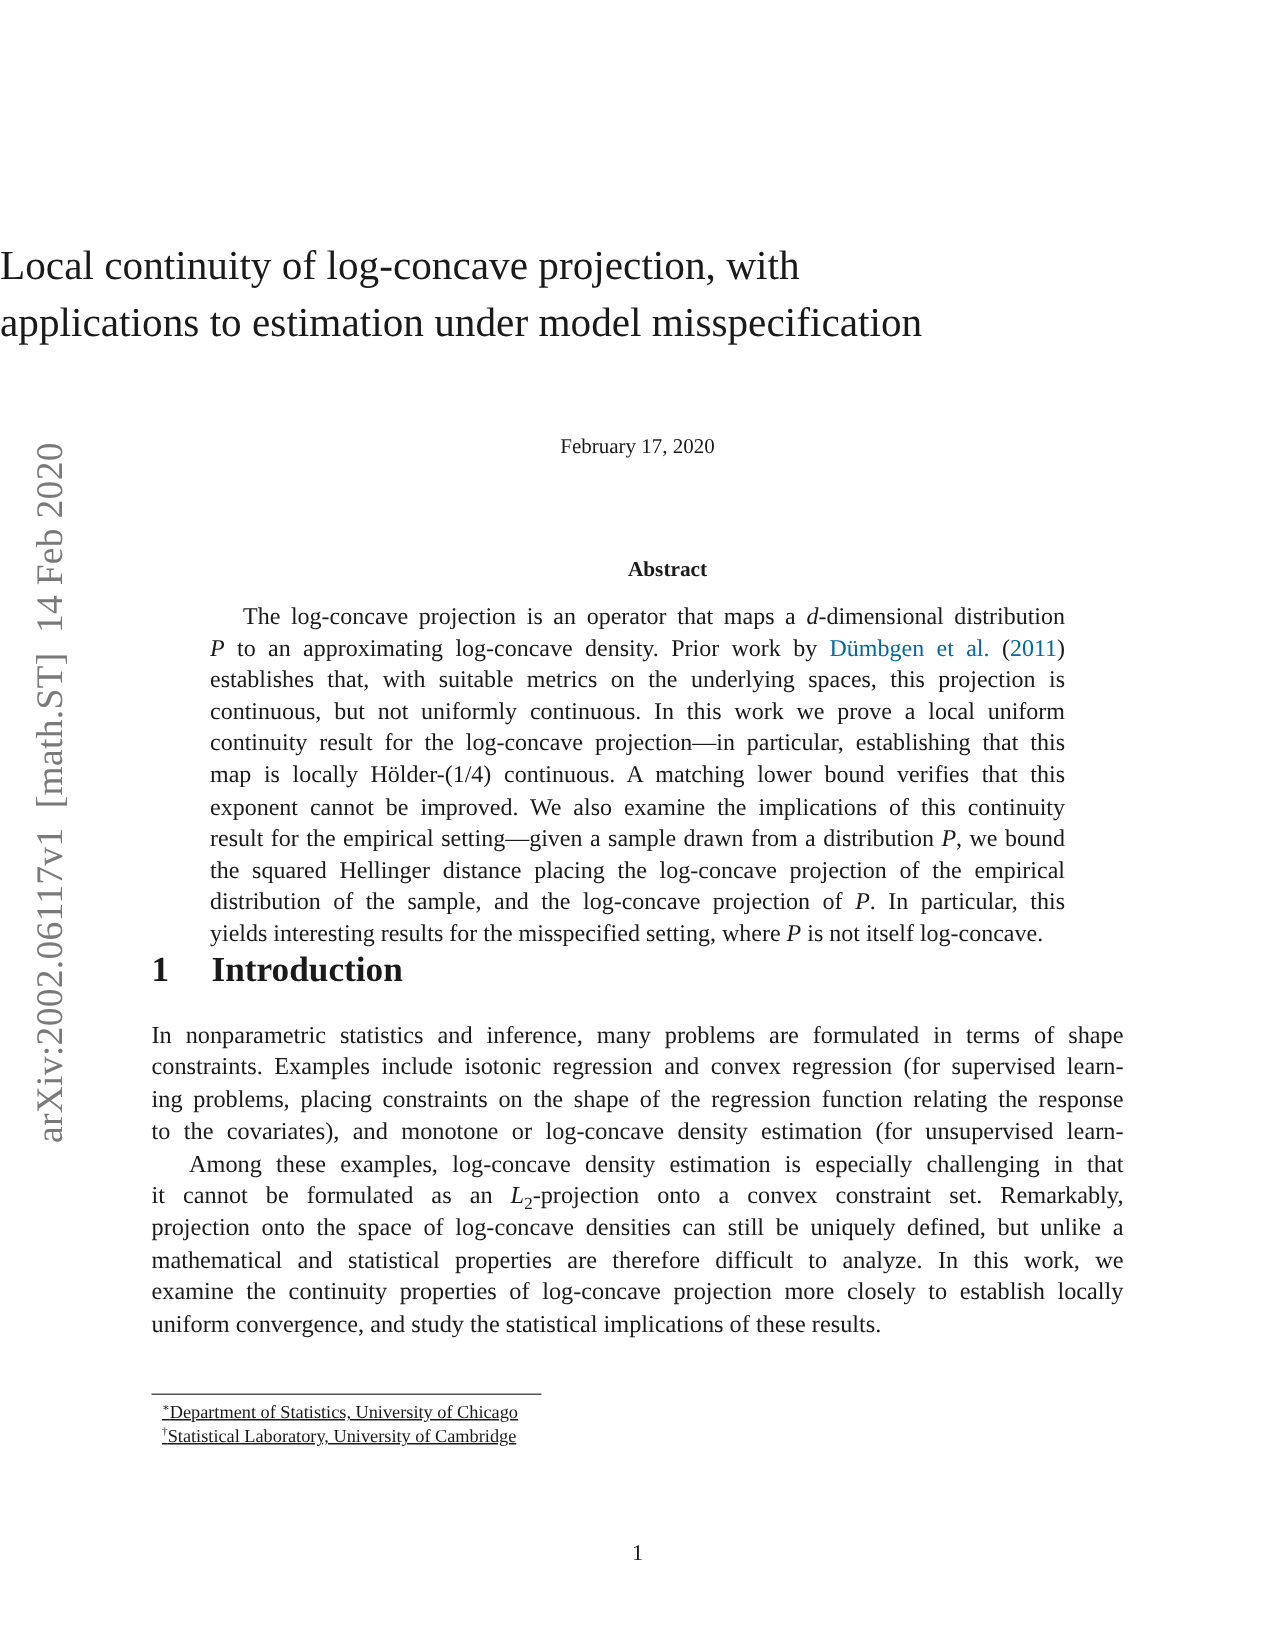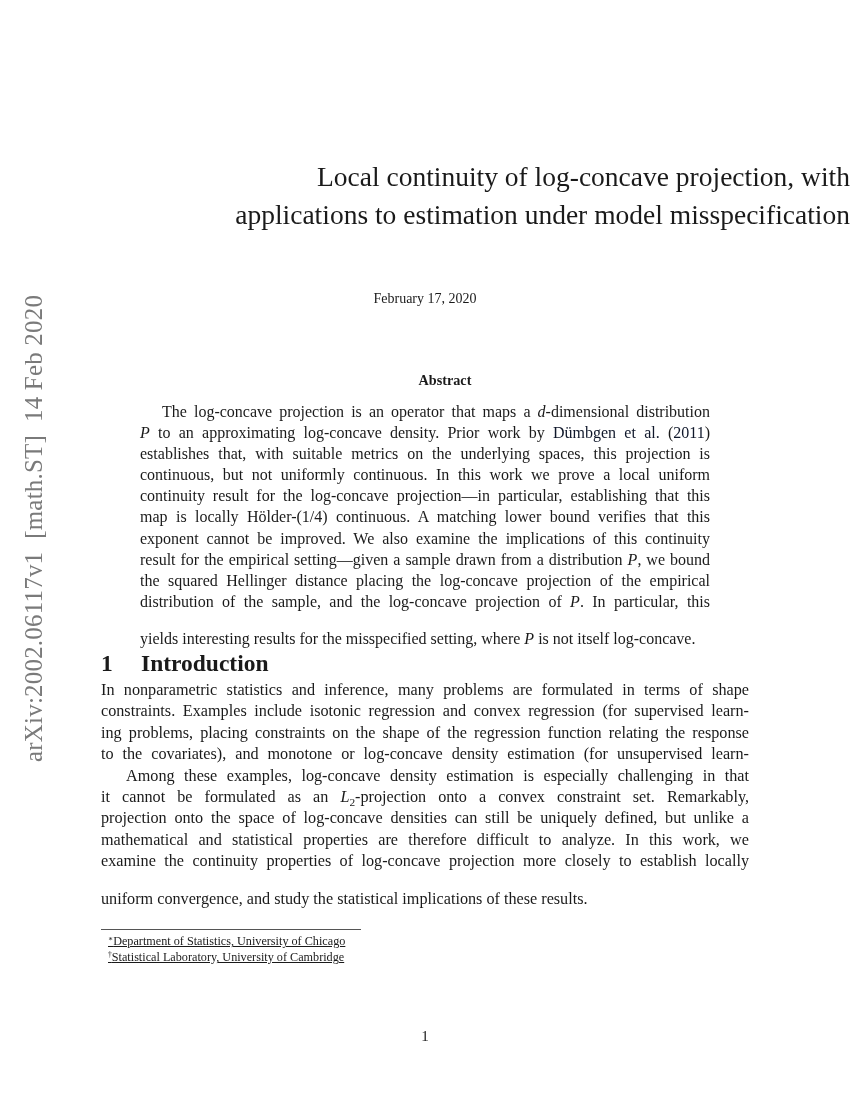--- a/index.html
+++ b/index.html
@@ -1,32 +1,32 @@
 <!DOCTYPE html>
 <html><head>
   <meta charset="utf-8">
   <style>
     html, body { margin: 0; padding: 0; background: #ffffff; }
     body { width: 850px; height: 1100px; position: relative; overflow: hidden; color: #1a1a1a;
            font-family: "Liberation Serif", "DejaVu Serif", serif; }
     .page { position: absolute; inset: 0; }
     .arxiv-stamp { position: absolute; left: 20px; top: 762px; transform-origin: 0 0; transform: rotate(-90deg);
                    font-size: 25px; color: #7a7a7a; white-space: pre; letter-spacing: 0.2px; width: 520px; }
-    .title { position: absolute; left: 0; width: 850px; top: 158px; text-align: right; font-size: 27.5px; line-height: 38px; }
+    .title { position: absolute; left: 0; width: 850px; top: 158px; text-align: left; font-size: 27.5px; line-height: 38px; }
     .authors { position: absolute; left: 0; width: 850px; top: 250px; text-align: center; font-size: 17.6px; }
     .date { position: absolute; left: 0; width: 850px; top: 291px; text-align: center; font-size: 14px; }
     sup { font-size: 0.62em; vertical-align: 0.55em; line-height: 0; }
     .abstract-heading { position: absolute; left: 0; width: 850px; top: 372px; text-align: center; font-weight: bold; font-size: 14.2px; padding-left: 20px; }
     .abstract { position: absolute; left: 140px; width: 570px; top: 401px; font-size: 16px; line-height: 21.1px; }
     .line { display: block; white-space: nowrap; text-align: justify; text-align-last: justify; height: 21.1px; }
-    .line.last { text-align-last: left; margin-top: 16px; }
+    .line.last { text-align-last: left; }
     .indent { padding-left: 22px; }
-    .link { color: #0f172a; }
+    .link { color: #0369a1; }
     i.math { font-style: italic; }
-    .section { position: absolute; left: 101px; top: 650px; font-size: 23.5px; font-weight: bold; }
+    .section { position: absolute; left: 101px; top: 634px; font-size: 23.5px; font-weight: bold; }
     .section .num { display: inline-block; width: 40px; }
     .intro { position: absolute; left: 101px; width: 648px; top: 680px; font-size: 16.2px; line-height: 21.4px; }
     .intro .line { height: 21.4px; }
     .intro .indent { padding-left: 25px; }
     .footnote-rule { position: absolute; left: 101px; top: 929px; width: 260px; height: 1px; background: #555; }
     .footnotes { position: absolute; left: 108px; top: 933px; font-size: 12.2px; line-height: 16.2px; text-decoration: underline; }
     .page-number { position: absolute; left: 0; width: 850px; top: 1028px; text-align: center; font-size: 15px; }
   </style>
 </head>
 <body>

